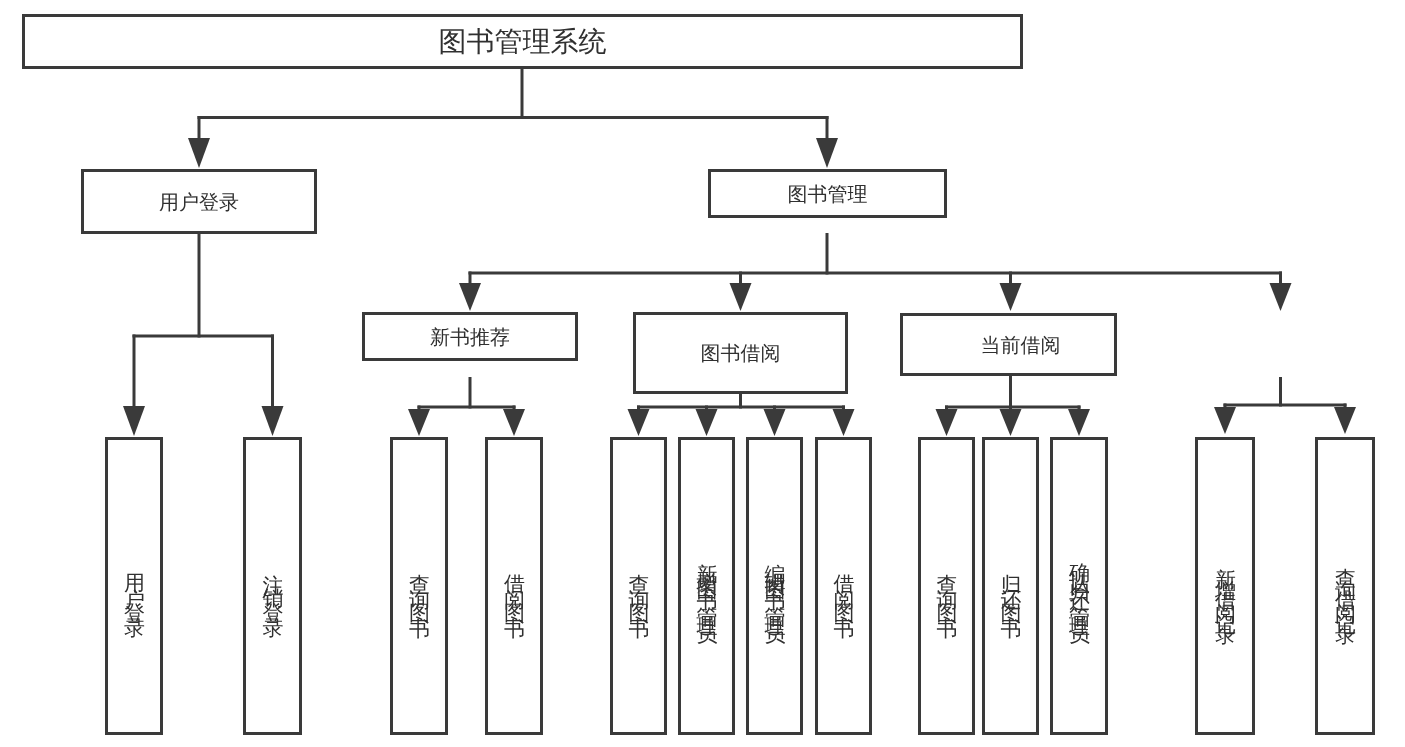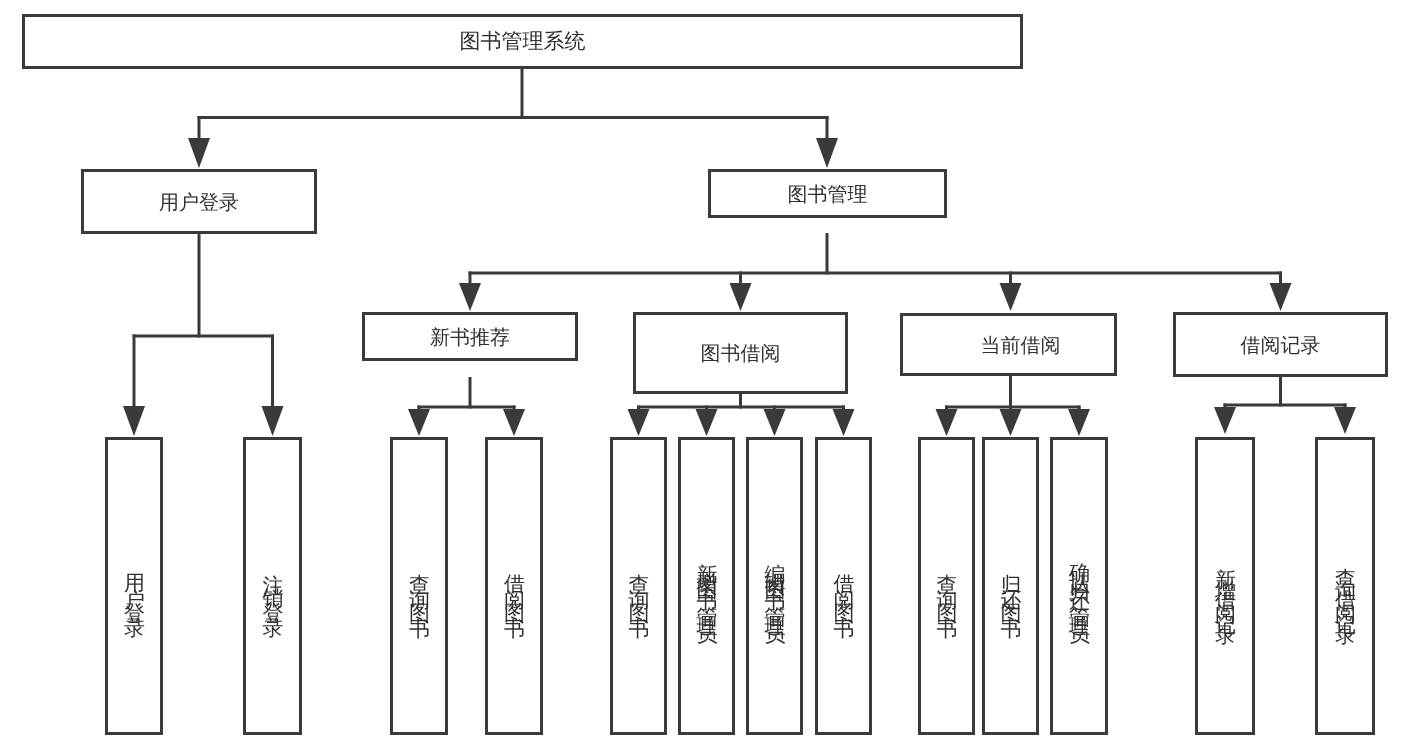--- a/index.html
+++ b/index.html
@@ -23,21 +23,21 @@
   }
   .leaf{top:437px;height:298px;}
   .leaf .lbl{
     writing-mode:vertical-rl;text-orientation:mixed;
     font-size:21px;white-space:nowrap;
   }
   .sp4{letter-spacing:0.70em;}
   .sp6{letter-spacing:0.55em;}
   .sp9{letter-spacing:0.42em;}
   
-  #b-root{left:22px;top:14px;width:1001px;height:55px;font-size:21px;}
+  #b-root{left:22px;top:14px;width:1001px;height:55px;font-size:28px;}
   #b-l1-login{left:81px;top:169px;width:236px;height:65px;}
   #b-l1-mgmt{left:708px;top:169px;width:239px;height:49px;}
   #b-l2-rec{left:362px;top:312px;width:216px;height:49px;}
   #b-l2-borrow{left:633px;top:312px;width:215px;height:82px;}
   #b-l2-current{left:900px;top:313px;width:217px;height:63px;padding-left:24px;}
   #b-l2-records{left:1173px;top:312px;width:215px;height:65px;}
   #lf-login{left:105px;width:58px;}
   #lf-logout{left:243px;width:59px;}
   #lf-rec-q{left:390px;width:58px;}
   #lf-rec-b{left:485px;width:58px;}
@@ -144,23 +144,20 @@
 
   <div class="box" id="b-l2-rec">
     <span class="lbl">新书推荐</span>
   </div>
   <div class="box" id="b-l2-borrow">
     <span class="lbl">图书借阅</span>
   </div>
   <div class="box" id="b-l2-current">
     <span class="lbl">当前借阅</span>
   </div>
-  <div class="box" id="b-l2-records">
-    <span class="lbl">借阅记录</span>
-  </div>
 
   <div class="box leaf" id="lf-login">
     <span class="lbl sp4">用户登录</span>
   </div>
   <div class="box leaf" id="lf-logout">
     <span class="lbl sp4">注销登录</span>
   </div>
 
   <div class="box leaf" id="lf-rec-q">
     <span class="lbl sp4">查询图书</span>

